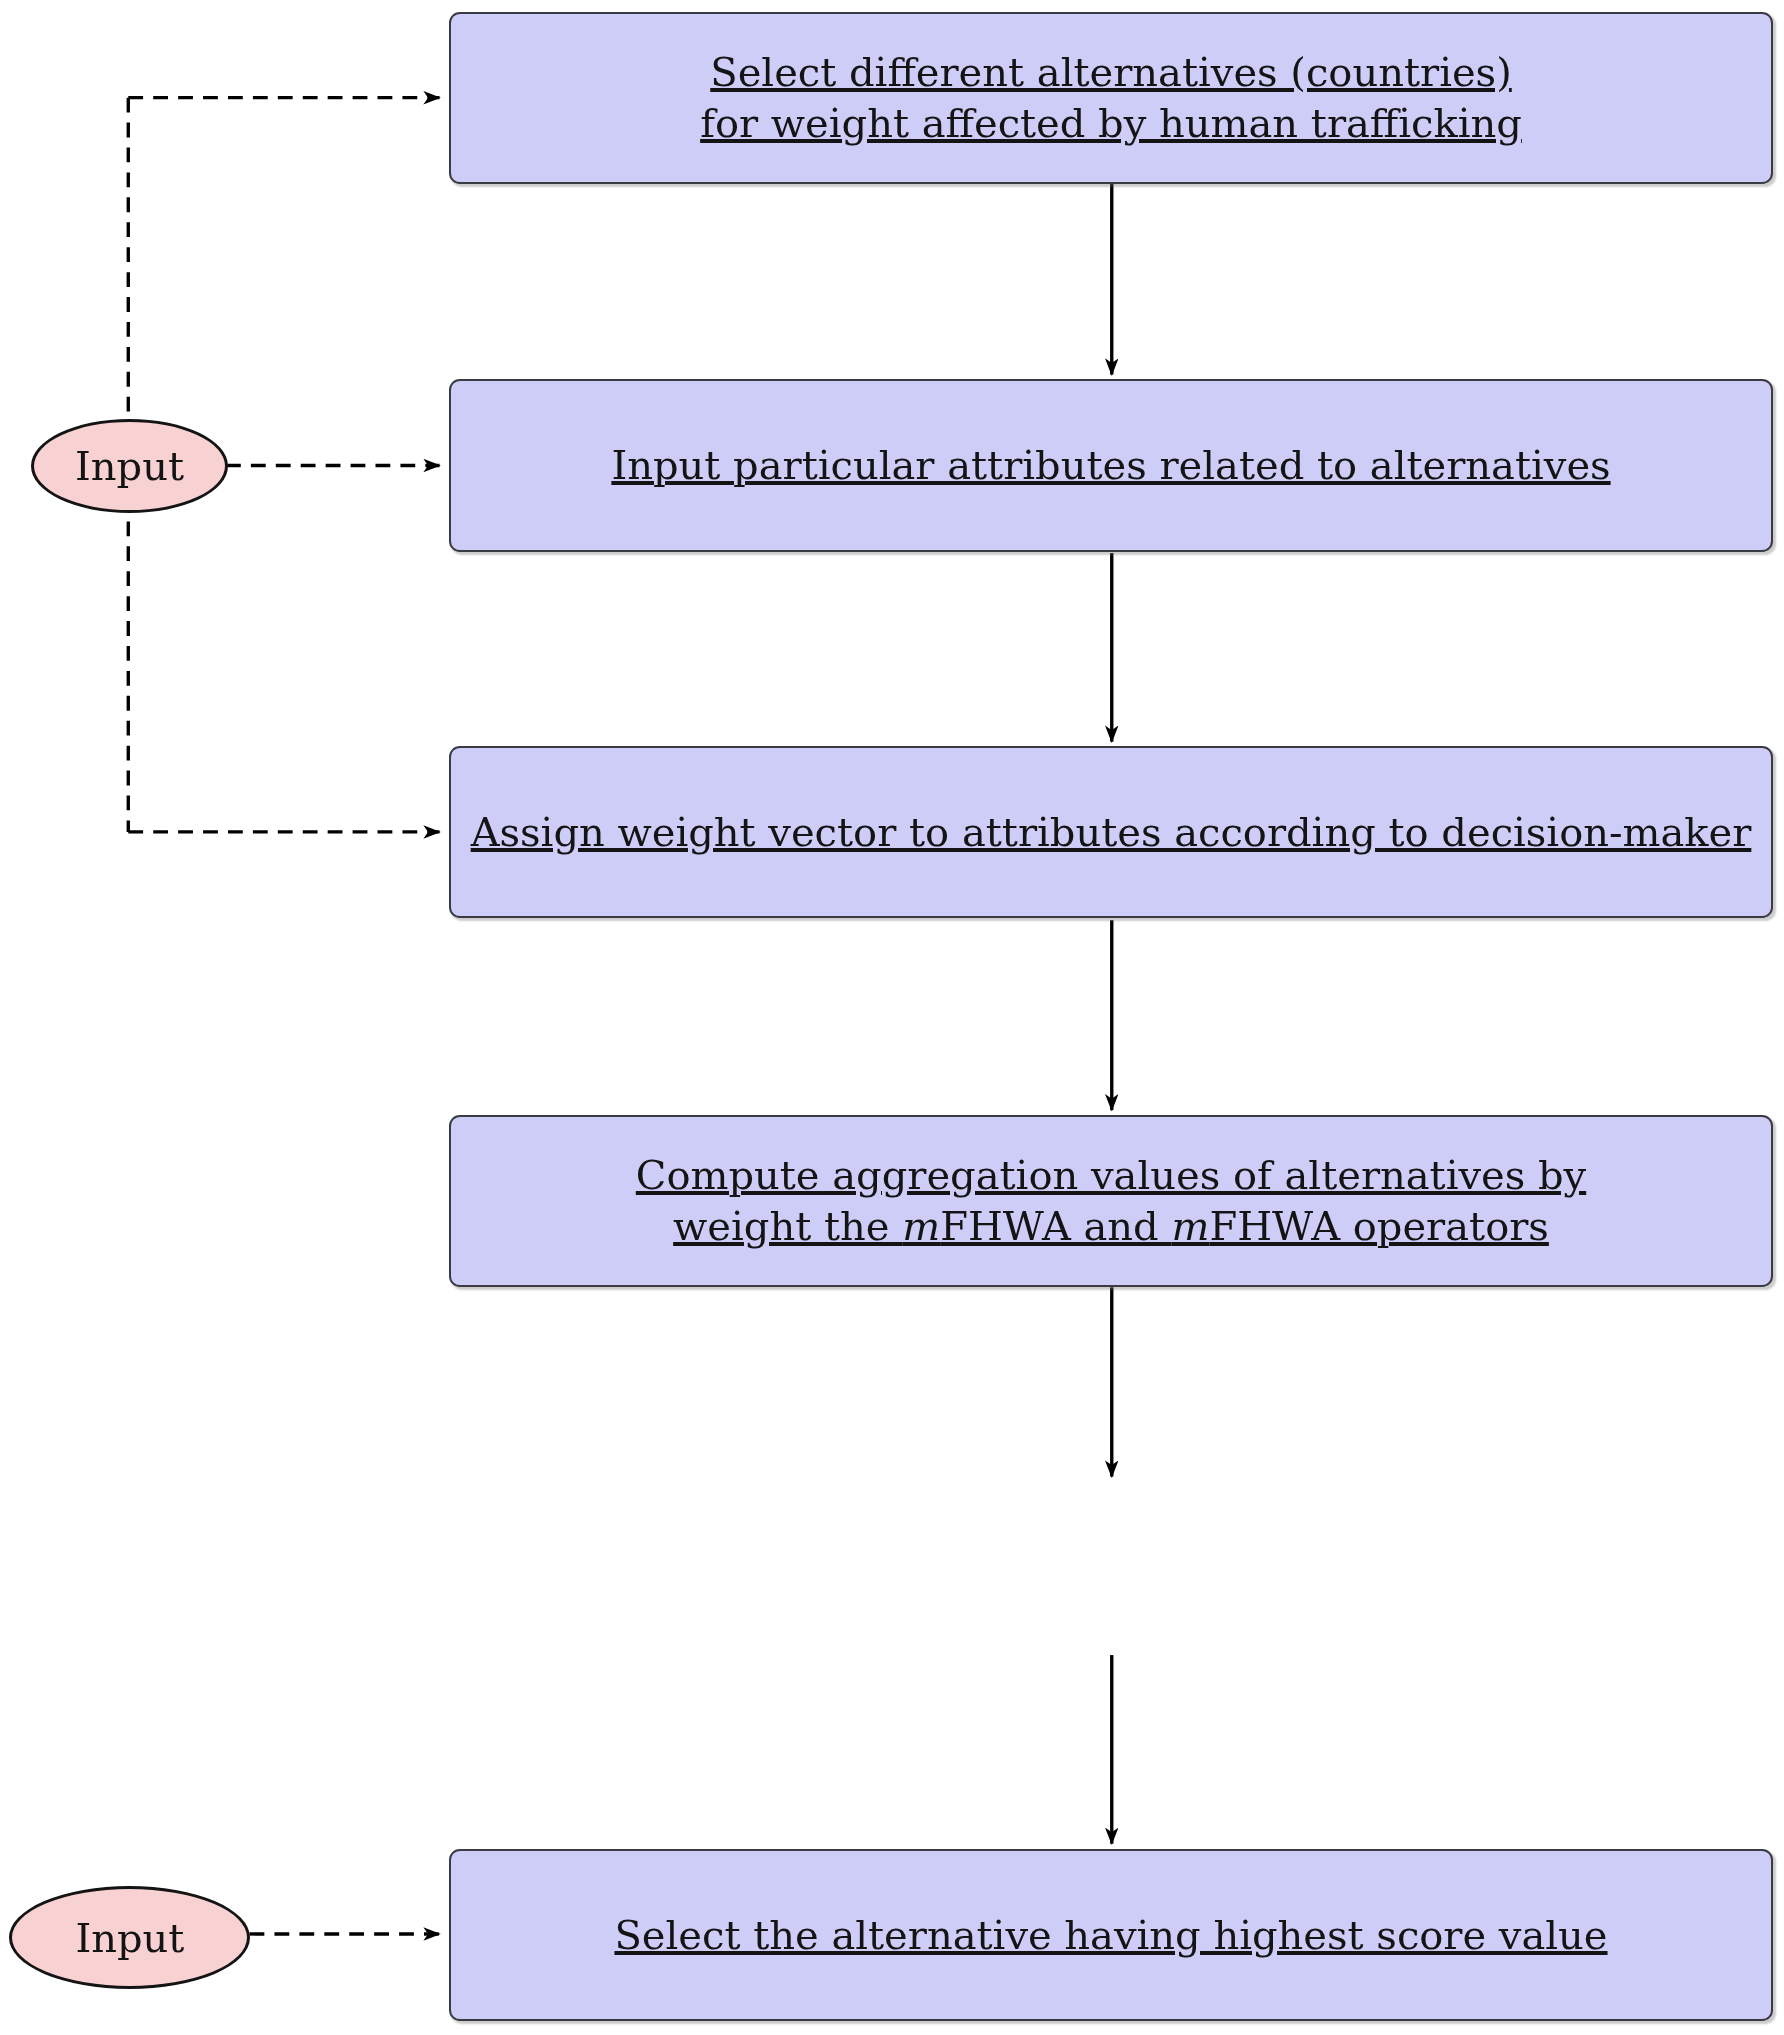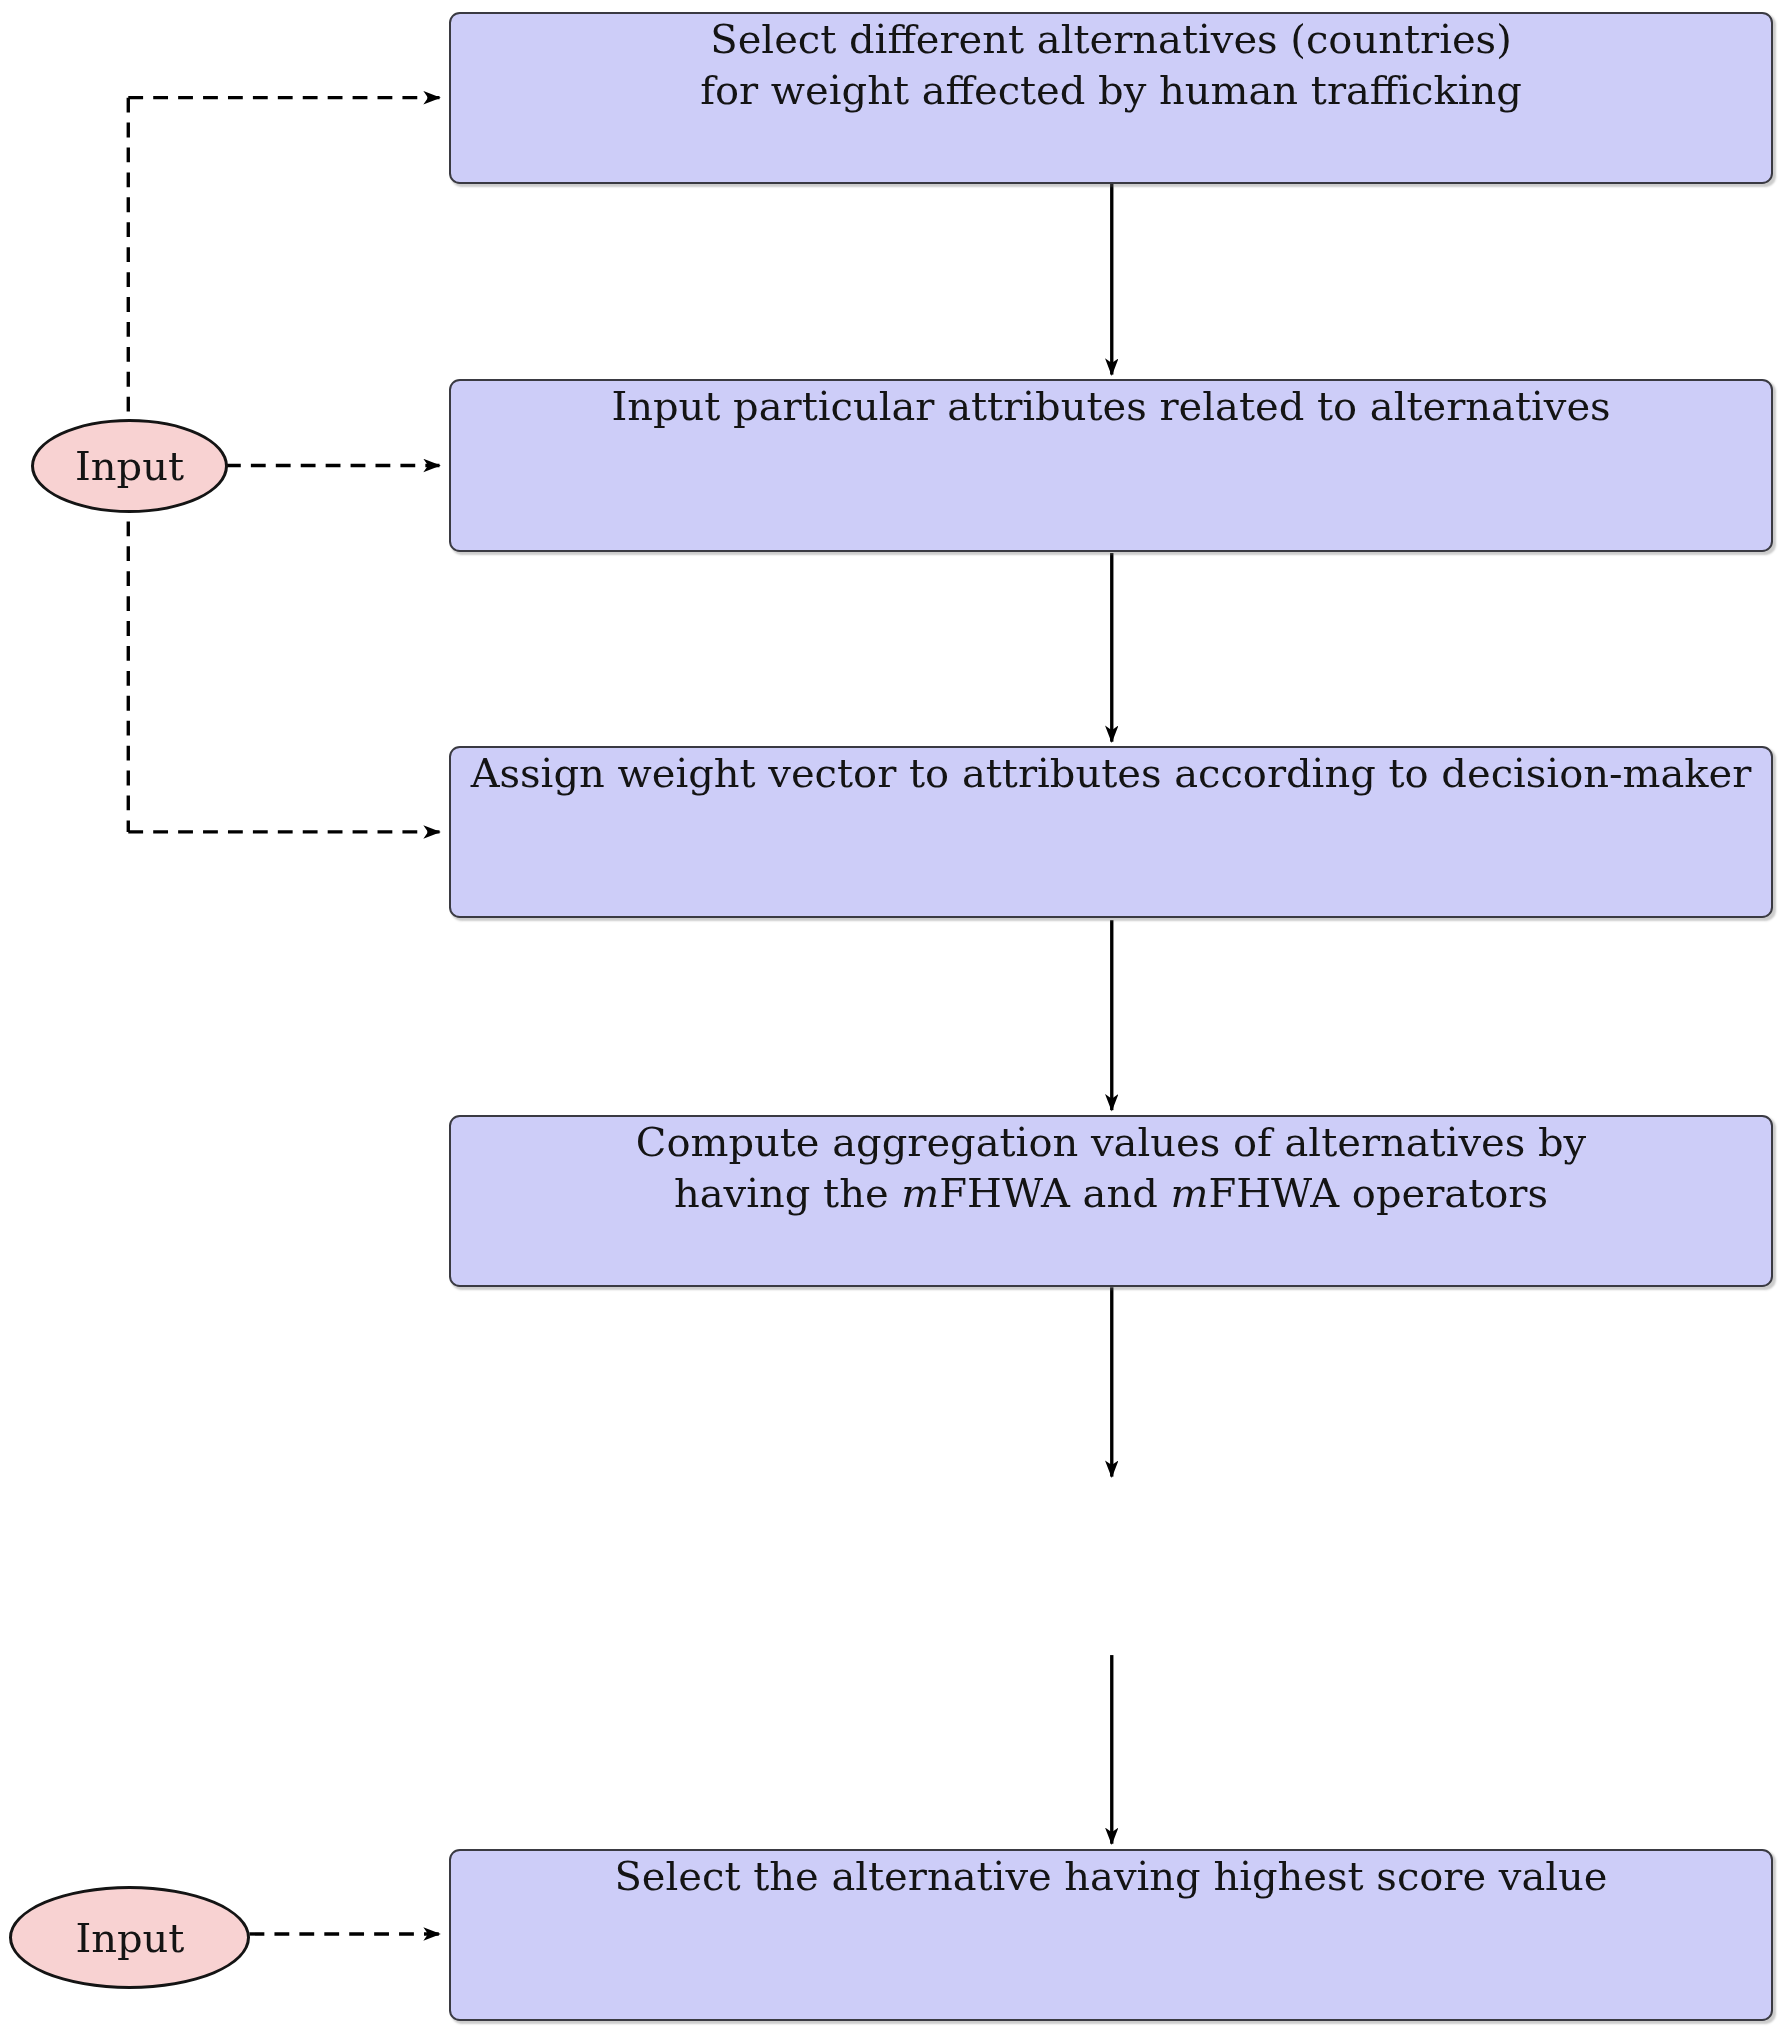--- a/index.html
+++ b/index.html
@@ -27,24 +27,26 @@
     left: 449px;
     width: 1324px;
     height: 171px;
     box-sizing: border-box;
     background: var(--box-fill, #cdcdf8);
     border: 2.7px solid var(--box-border, #3a3a42);
     border-radius: 10.8px;
     display: flex;
     flex-direction: column;
     align-items: center;
+    justify-content: center;
     text-align: center;
     font-size: 40px;
     line-height: 51px;
     box-shadow: 2.7px 2.7px 2px rgba(110,110,110,0.35);
+    text-decoration: underline;
   }
   .ellipse {
     position: absolute;
     box-sizing: border-box;
     background: var(--ellipse-fill, #f8d2d2);
     border: 3.4px solid var(--ellipse-border, #141414);
     border-radius: 50%;
     display: flex;
     align-items: center;
     justify-content: center;
@@ -89,21 +91,21 @@
   <div class="step-box" style="top:379px; height:173px;">
     <div class="line">Input particular attributes related to alternatives</div>
   </div>
 
   <div class="step-box" style="top:746px; height:172px;">
     <div class="line">Assign weight vector to attributes according to decision-maker</div>
   </div>
 
   <div class="step-box" style="top:1115px; height:172px;">
     <div class="line">Compute aggregation values of alternatives by</div>
-    <div class="line"><span>having the </span><span class="it">m</span><span>FHWA and </span><span class="it">m</span><span>FHWA operators</span></div>
+    <div class="line"><span>weight the </span><span class="it">m</span><span>FHWA and </span><span class="it">m</span><span>FHWA operators</span></div>
   </div>
 
 
   <div class="step-box" style="top:1849px; height:172px;">
     <div class="line">Select the alternative having highest score value</div>
   </div>
 
   <div class="ellipse input">
     <span>Input</span>
   </div>

